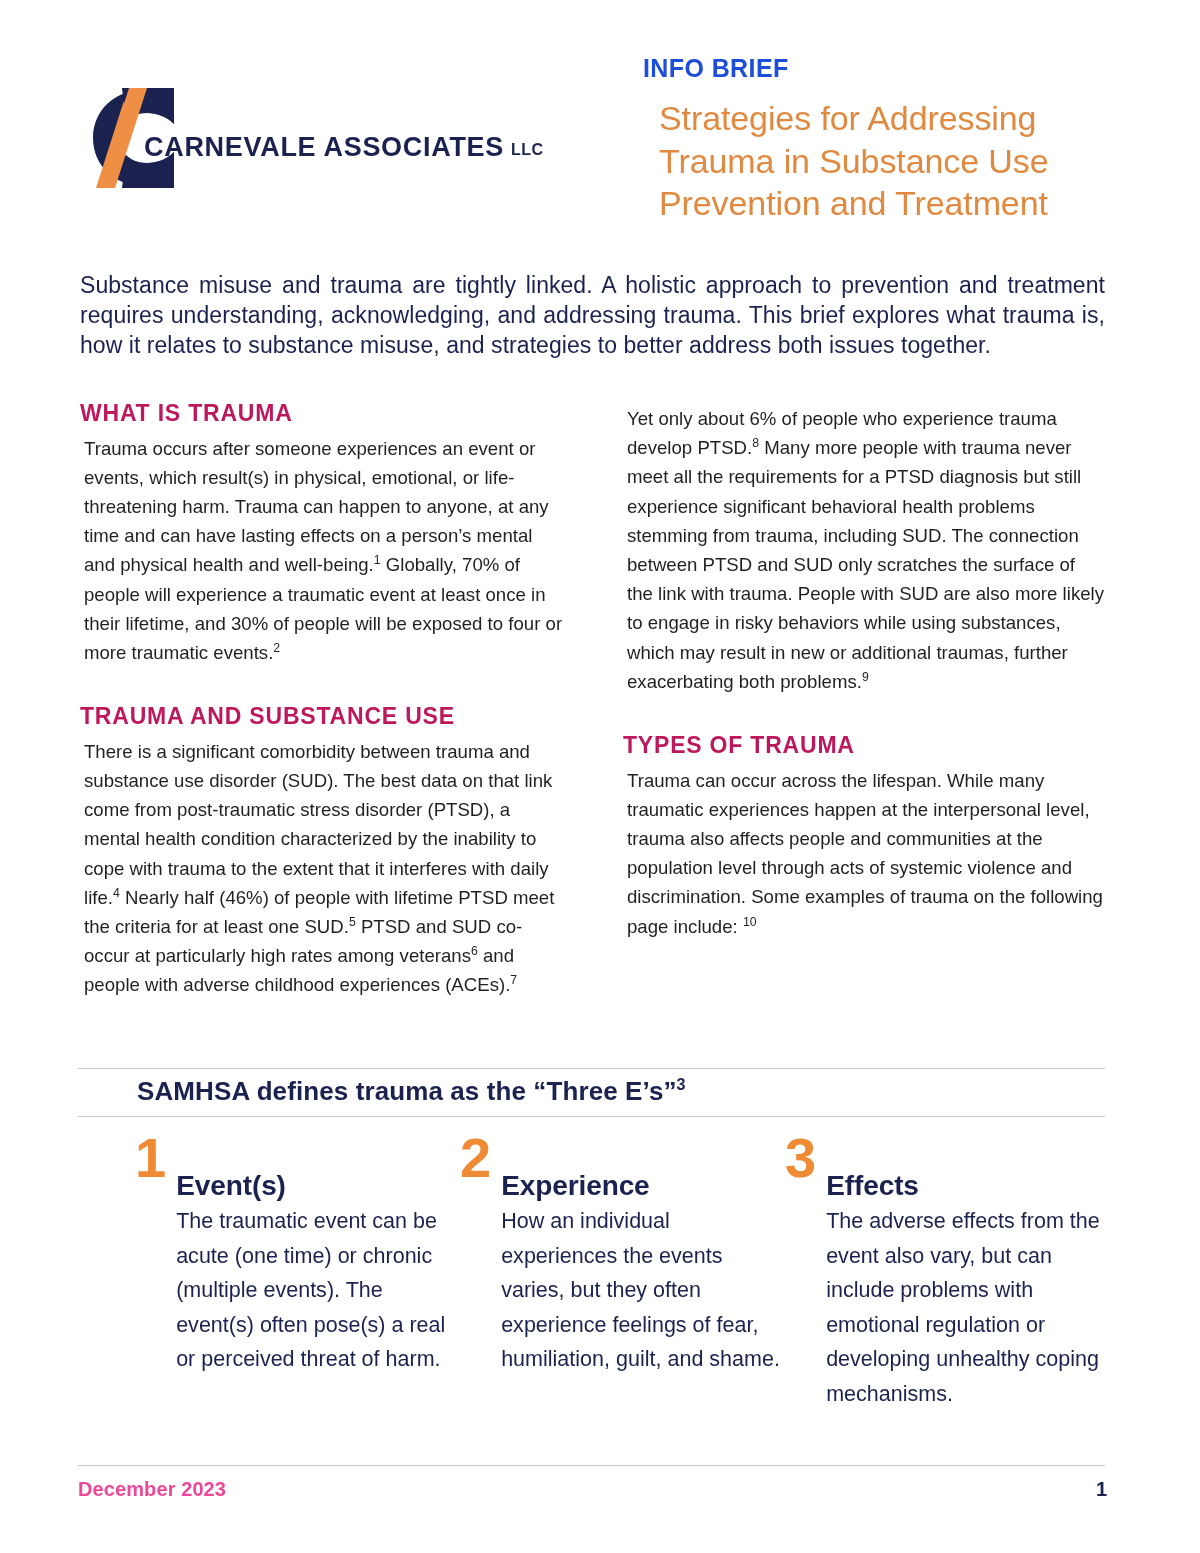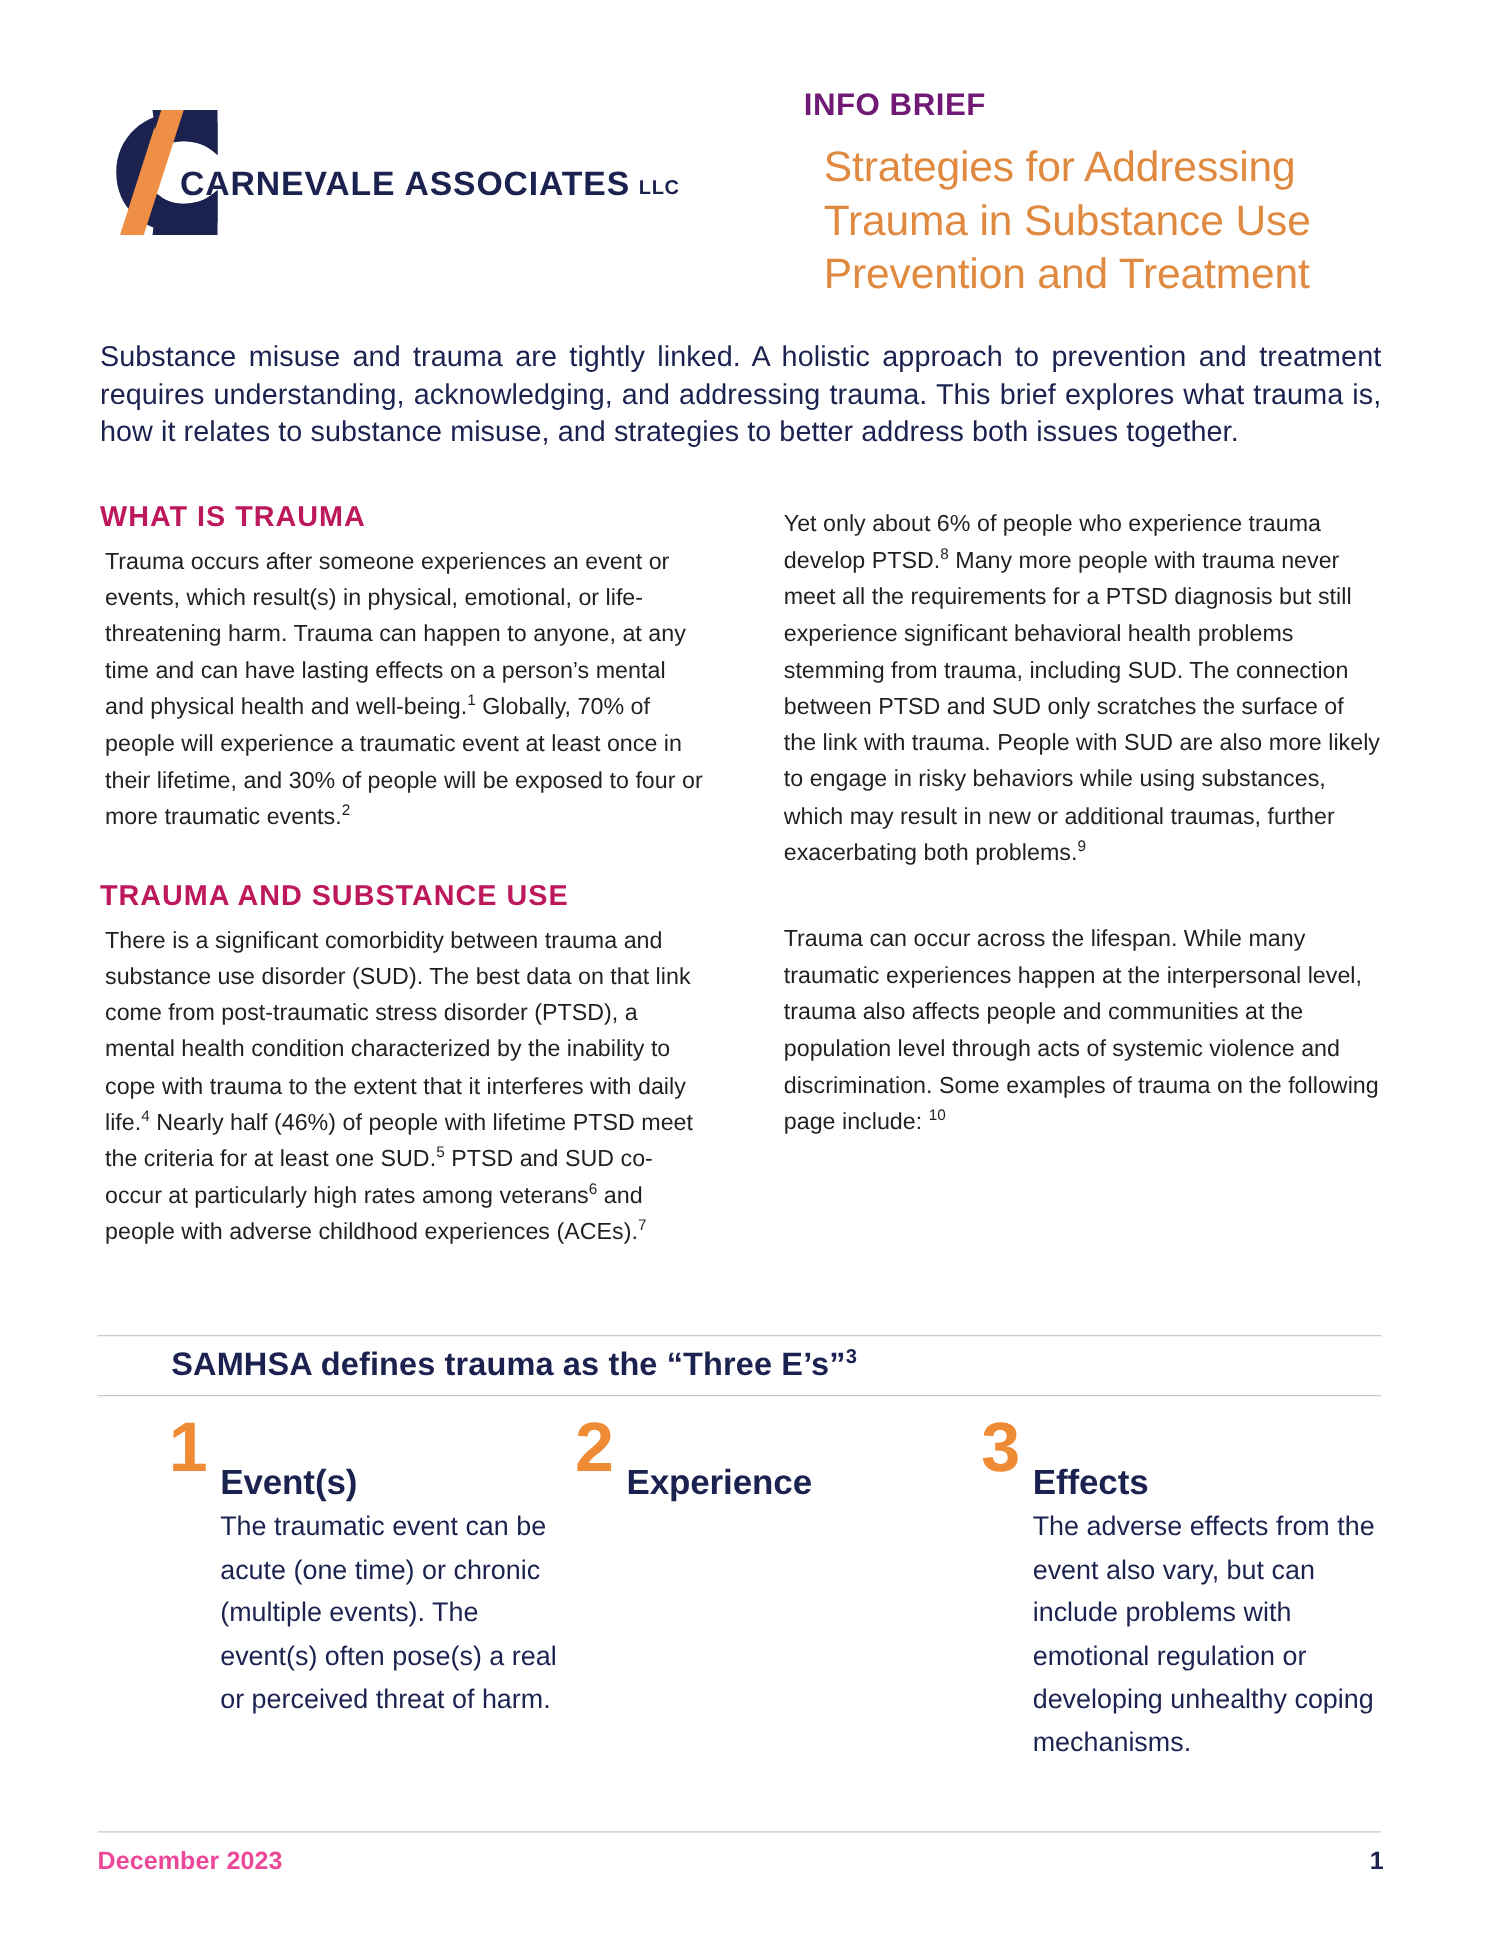--- a/index.html
+++ b/index.html
@@ -67,22 +67,22 @@
   .title-block {
     position: absolute;
     left: 643px;
     top: 55px;
     width: 470px;
   }
   .kicker {
     font-size: 25px;
     font-weight: 700;
     letter-spacing: 0.4px;
-    color: #701a75;
-    margin: 16px 0 6px 0;
+    color: #1d4ed8;
+    margin: 0 0 6px 0;
     line-height: 1.05;
   }
   .doc-title {
     font-size: 34px;
     font-weight: 400;
     color: #e08a41;
     line-height: 1.25;
     margin: 16px;
     letter-spacing: -0.1px;
   }
@@ -257,20 +257,21 @@
 
       <h2 class="section-head">TRAUMA AND SUBSTANCE USE</h2>
       <p class="body"><span>There is a significant comorbidity between trauma and substance use disorder (SUD). The best data on that link come from post-traumatic stress disorder (PTSD), a mental health condition characterized by the inability to cope with trauma to the extent that it interferes with daily life.</span><sup>4</sup><span> Nearly half (46%) of people with lifetime PTSD meet the criteria for at least one SUD.</span><sup>5</sup><span> PTSD and SUD co-occur at particularly high rates among veterans</span><sup>6</sup><span> and people with adverse childhood experiences (ACEs).</span><sup>7</sup></p>
     </div>
 
     <div class="col">
       <p class="body"><span>Yet only about 6% of people who experience trauma develop PTSD.</span><sup>8</sup><span> Many more people with trauma never meet all the requirements for a PTSD diagnosis but still experience significant behavioral health problems stemming from trauma, including SUD. The connection between PTSD and SUD only scratches the surface of the link with trauma. People with SUD are also more likely to engage in risky behaviors while using substances, which may result in new or additional traumas, further exacerbating both problems.</span><sup>9</sup></p>
 
       <div class="gap"></div>
 
+      <h2 class="section-head">TYPES OF TRAUMA</h2>
       <p class="body"><span>Trauma can occur across the lifespan. While many traumatic experiences happen at the interpersonal level, trauma also affects people and communities at the population level through acts of systemic violence and discrimination. Some examples of trauma on the following page include: </span><sup>10</sup></p>
     </div>
   </div>
 
   <div class="rule" id="rule-top"></div>
 
   <div class="samhsa-head"><span>SAMHSA defines trauma as the “Three E’s”</span><sup>3</sup></div>
 
   <div class="rule" id="rule-mid"></div>
 
@@ -281,20 +282,21 @@
       <div class="ebody">
         <div class="ehead">Event(s)</div>
         <p class="etext">The traumatic event can be acute (one time) or chronic (multiple events). The event(s) often pose(s) a real or perceived threat of harm.</p>
       </div>
     </div>
 
     <div class="ecard">
       <div class="enum">2</div>
       <div class="ebody">
         <div class="ehead">Experience</div>
+        <p class="etext">How an individual experiences the events varies, but they often experience feelings of fear, humiliation, guilt, and shame.</p>
       </div>
     </div>
 
     <div class="ecard">
       <div class="enum">3</div>
       <div class="ebody">
         <div class="ehead">Effects</div>
         <p class="etext">The adverse effects from the event also vary, but can include problems with emotional regulation or developing unhealthy coping mechanisms.</p>
       </div>
     </div>

